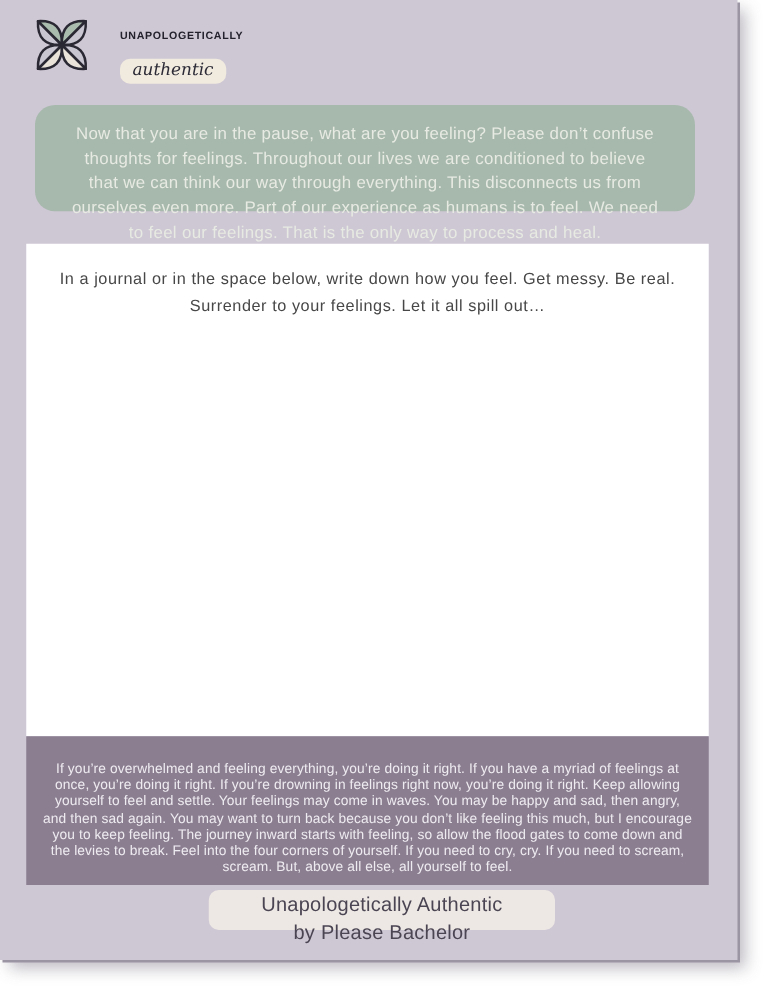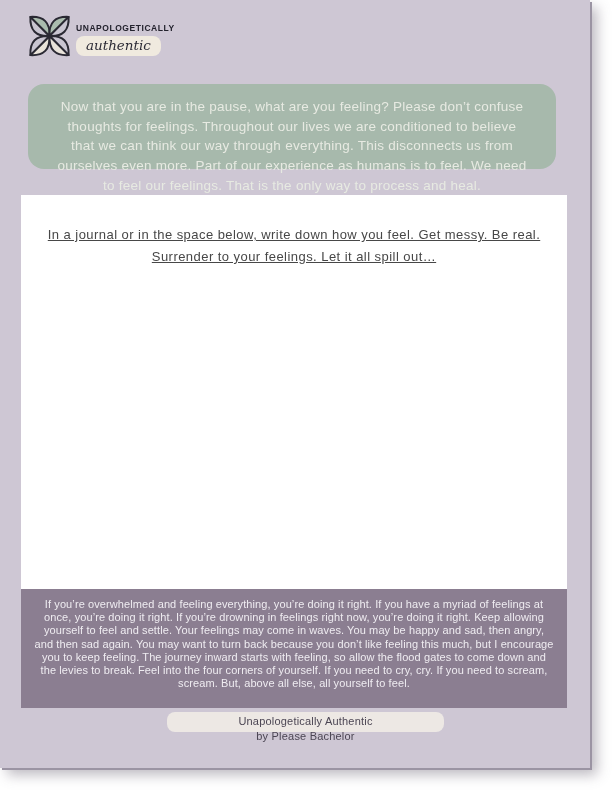--- a/index.html
+++ b/index.html
@@ -6,27 +6,27 @@
   html, body { width: 612px; height: 792px; background: #ffffff; font-family: "Liberation Sans", sans-serif; }
   .canvas { position: relative; width: 612px; height: 792px; background: #ffffff; overflow: hidden; }
 
   .page {
     position: absolute; left: 0; top: 0; width: 590px; height: 768px;
     background: #cec7d4;
     box-shadow: 2px 2px 0 #9b94a3, 7px 7px 12px rgba(110,104,120,0.45);
   }
 
   
-  .logo { position: absolute; left: 26px; top: 10px; display: flex; align-items: flex-start; }
+  .logo { position: absolute; left: 26px; top: 10px; display: flex; align-items: flex-start; gap: 20px; }
   .logo-text { margin-left: 3px; padding-top: 13px; }
   .wordmark-top {
     font-size: 8.5px; font-weight: bold; letter-spacing: 0.55px; color: #23222d;
   }
   .wordmark-pill {
-    margin-top: 3px; background: #f0eadf; border-radius: 8px;
+    margin-top: 14px; background: #f0eadf; border-radius: 8px;
     padding: 0 10px 2px 10px; text-align: center; width: fit-content;
   }
   .wordmark-script {
     font-family: "DejaVu Serif", serif; font-style: italic;
     font-size: 13.5px; color: #2c2b36;
   }
 
   .title-block { position: absolute; right: 25px; top: 16px; text-align: right; }
   .page-title {
     font-family: "DejaVu Serif", serif; font-weight: bold; font-size: 27px;
@@ -47,38 +47,38 @@
     color: #e7eae2; font-size: 13.5px; line-height: 1.46; letter-spacing: 0.25px;
   }
 
   
   .journal {
     position: absolute; left: 21px; top: 195px; width: 546px; height: 394px;
     background: #ffffff; text-align: center; padding: 17px 12px 0 12px;
   }
   .journal-prompt {
     color: #474747; font-size: 13px; line-height: 1.7; letter-spacing: 0.45px;
-    max-width: 524px; margin: 12px auto; text-decoration: underline;
+    max-width: 524px; margin: 0 auto;
   }
   .journal-space { width: 100%; height: 300px; }
 
   
   .encourage {
     position: absolute; left: 21px; top: 589px; width: 546px; height: 119px;
-    background: #8b7e91; padding: 9px 13px; text-align: center;
+    background: #8b7e91; padding: 20px 13px; text-align: center;
   }
   .encourage p {
     color: #efecf1; font-size: 11px; line-height: 1.2; letter-spacing: 0.1px;
   }
 
   
   .footer-card {
-    position: absolute; left: 167px; top: 712px; width: 277px; height: 20px;
+    position: absolute; left: 167px; top: 712px; width: 277px; height: 32px;
     background: #ede8e4; border-radius: 8px; text-align: center;
-    padding-top: 2px; color: #4b4553; font-size: 11px; line-height: 1.4;
+    padding-top: 2px; color: #4b4553; font-size: 16px; line-height: 1.4;
     letter-spacing: 0.2px;
   }
 </style>
 </head>
 <body>
 
 <div class="canvas">
   <div class="page">
 
     <div class="logo">

